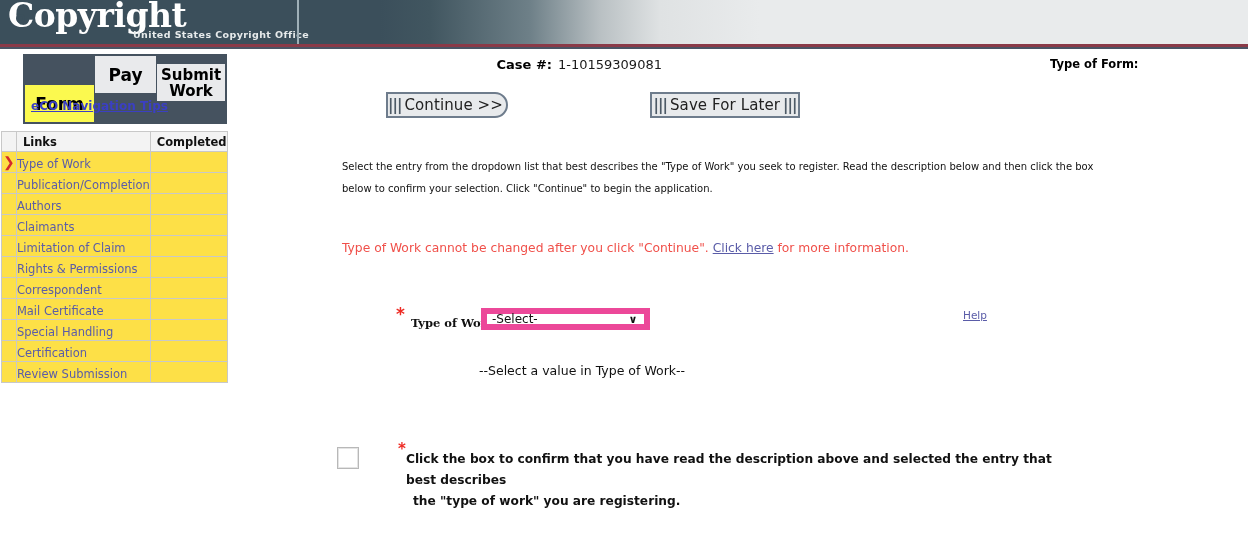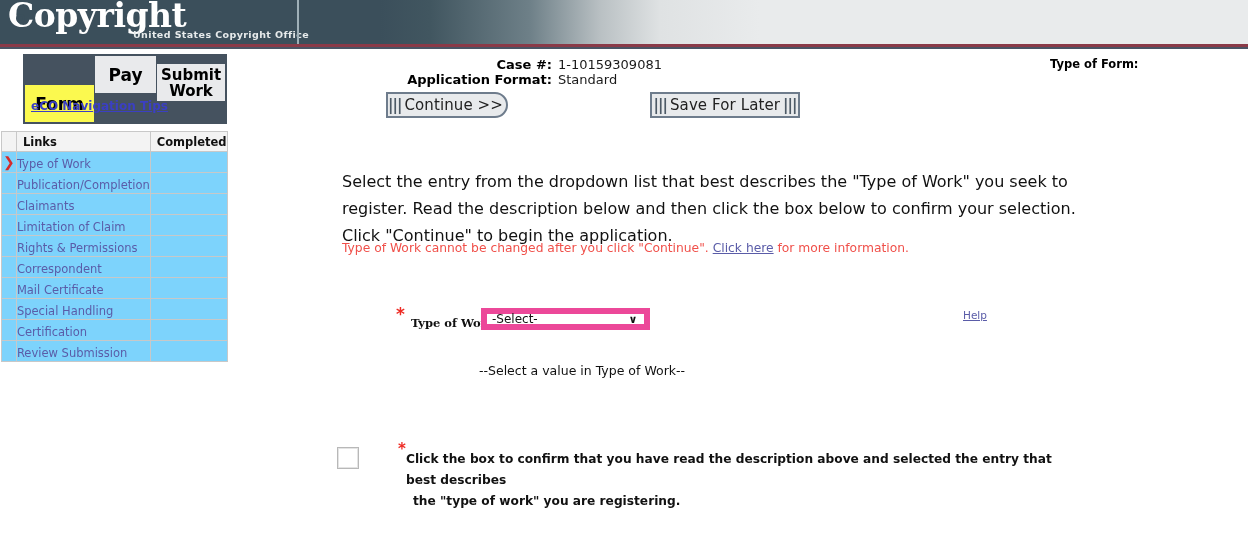--- a/index.html
+++ b/index.html
@@ -124,21 +124,21 @@
     cursor: pointer;
     white-space: nowrap;
   }
 
   
   #links-table {
     position: absolute;
     left: 1px; top: 131px;
     border-collapse: collapse;
     width: 227px;
-    background: #7dd3fc;
+    background: #fde047;
   }
   #links-table td, #links-table th {
     border: 1px solid #c8c8c8;
     font-family: "DejaVu Sans", sans-serif;
     height: 20px;
     padding: 0;
     vertical-align: middle;
   }
   #links-table th {
     background: #f3f3f3;
@@ -232,25 +232,25 @@
     color: #4d5a66;
     font-weight: bold;
     font-size: 15px;
     letter-spacing: -1px;
   }
   .btn-txt { padding: 0 3px; white-space: nowrap; }
 
   
   #instructions {
     position: absolute;
-    left: 342px; top: 168px;
+    left: 342px; top: 156px;
     width: 760px;
     font-family: "DejaVu Sans", sans-serif;
-    font-size: 16px;
-    line-height: 27px;
+    font-size: 10px;
+    line-height: 22px;
     color: #111;
   }
   #warning {
     position: absolute;
     left: 342px; top: 241px;
     font-family: "DejaVu Sans", sans-serif;
     font-size: 12.3px;
     color: #f0504a;
     white-space: nowrap;
   }
@@ -394,20 +394,25 @@
         <td class="cell-link"><span>Type of Work</span></td>
         <td class="cell-done"></td>
       </tr>
       <tr>
         <td class="cell-marker"></td>
         <td class="cell-link"><span>Publication/Completion</span></td>
         <td class="cell-done"></td>
       </tr>
       <tr>
         <td class="cell-marker"></td>
+        <td class="cell-link"><span>Authors</span></td>
+        <td class="cell-done"></td>
+      </tr>
+      <tr>
+        <td class="cell-marker"></td>
         <td class="cell-link"><span>Claimants</span></td>
         <td class="cell-done"></td>
       </tr>
       <tr>
         <td class="cell-marker"></td>
         <td class="cell-link"><span>Limitation of Claim</span></td>
         <td class="cell-done"></td>
       </tr>
       <tr>
         <td class="cell-marker"></td>
@@ -440,24 +445,20 @@
         <td class="cell-done"></td>
       </tr>
     </tbody>
 </table>
 
 <div id="case-info">
   <div class="case-row">
     <div class="case-label">Case #:</div>
     <div class="case-value">1-10159309081</div>
   </div>
-  <div class="case-row">
-    <div class="case-label">Application Format:</div>
-    <div class="case-value">Standard</div>
-  </div>
 </div>
 
 <div id="type-of-case">Type of Form:</div>
 
 <div class="ecobtn" id="btn-continue">
   <span class="bars">|||</span>
   <span class="btn-txt">Continue &gt;&gt;</span>
 </div>
 <div class="ecobtn" id="btn-save">
   <span class="bars">|||</span>

